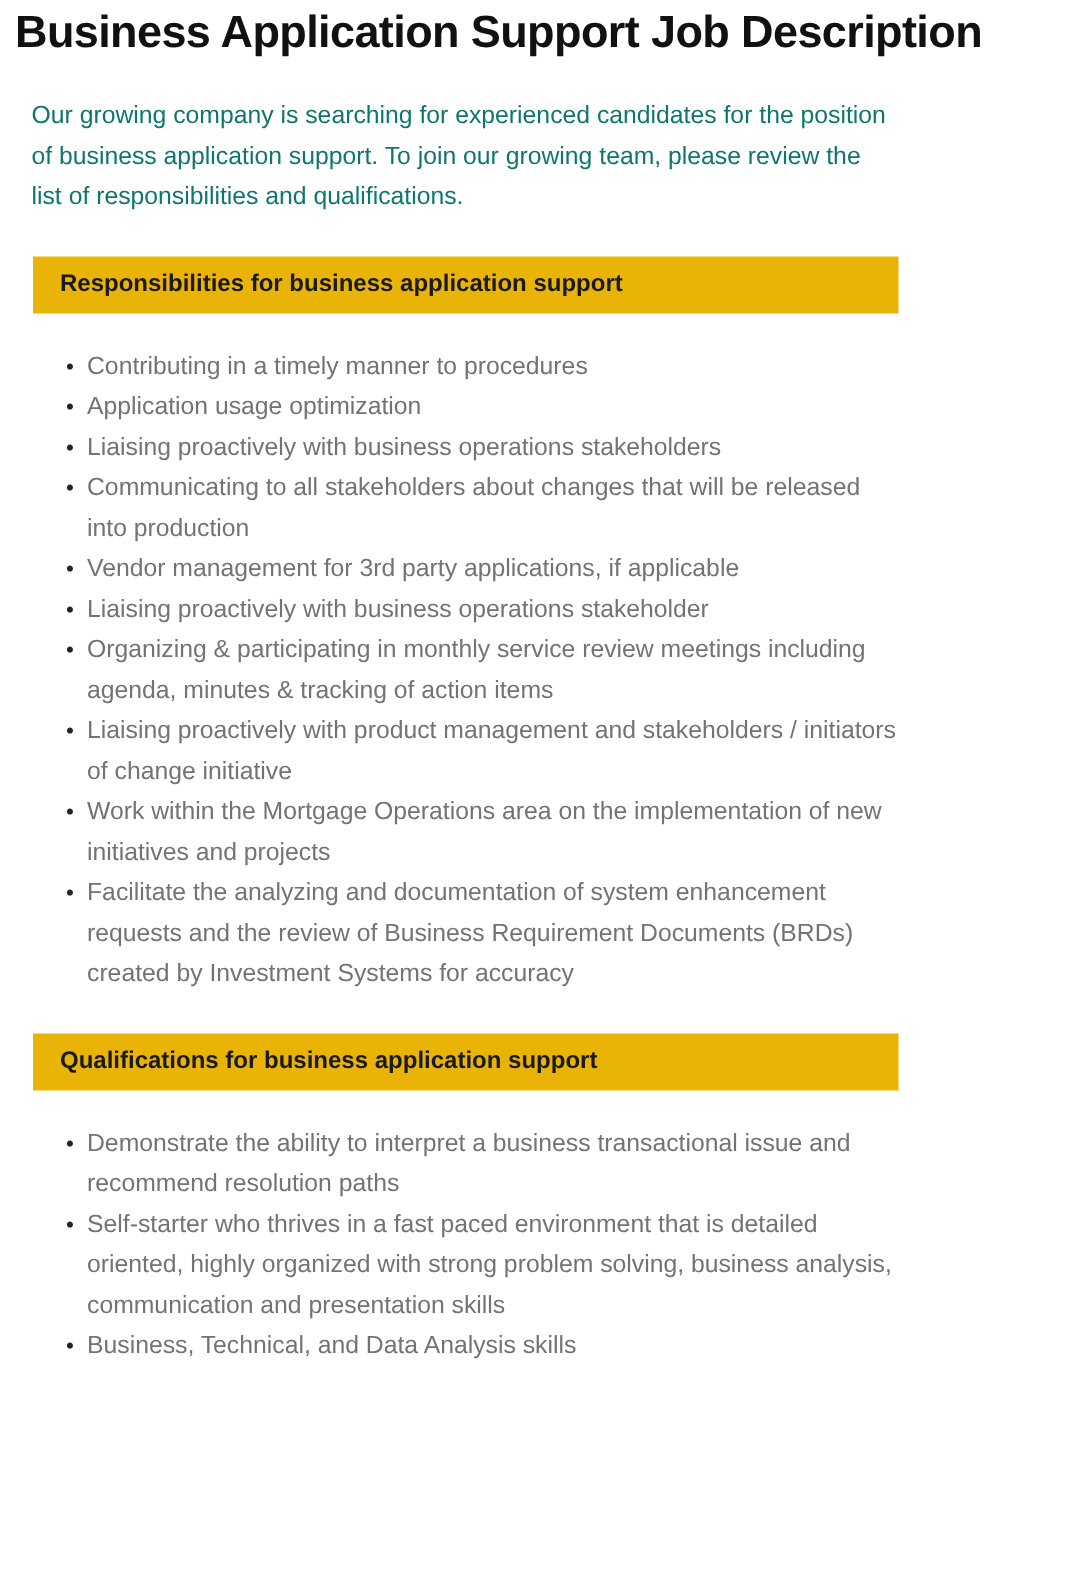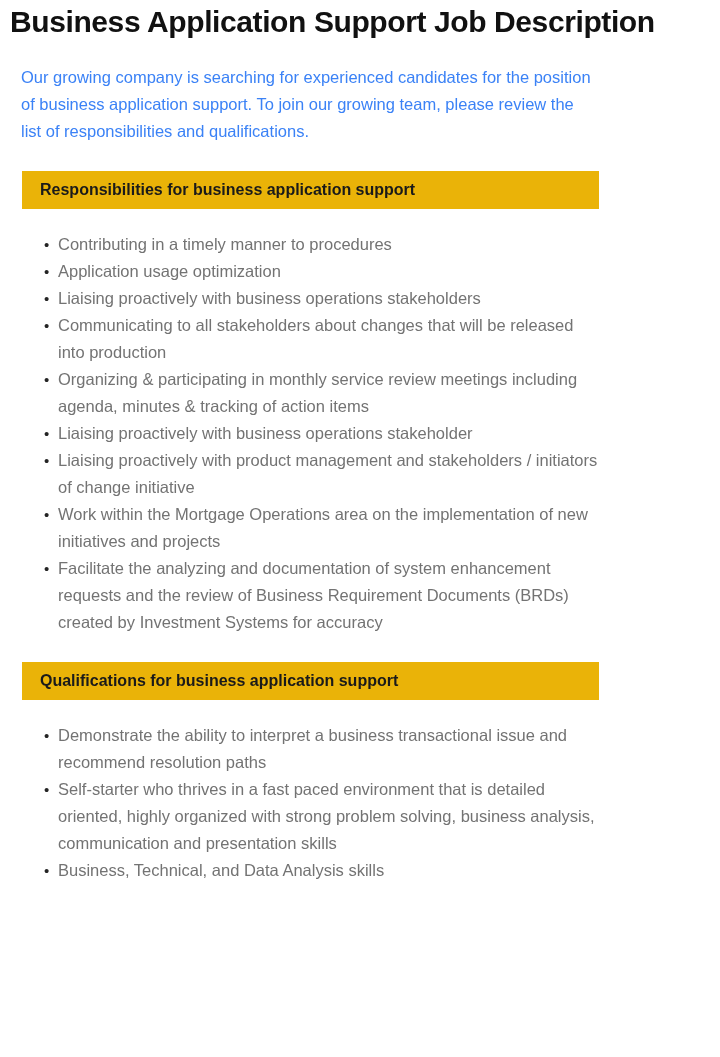--- a/index.html
+++ b/index.html
@@ -29,21 +29,21 @@
     font-weight: bold;
     letter-spacing: -0.4px;
     color: #111111;
     white-space: nowrap;
   }
   .intro {
     margin: 0;
     padding: 24px 24px 0 21px;
     font-size: 16.5px;
     line-height: 27px;
-    color: #3b82f6;
+    color: #0f766e;
   }
   .section-band {
     margin: 26px 23px 0 22px;
     background: #eab308;
     height: 38px;
     display: flex;
     align-items: center;
     padding: 0 18px;
     box-sizing: border-box;
   }
@@ -86,22 +86,23 @@
 
   <div class="section-band">
     <span class="section-band-title">Responsibilities for business application support</span>
   </div>
 
   <ul class="bullet-list">
     <li>Contributing in a timely manner to procedures</li>
     <li>Application usage optimization</li>
     <li>Liaising proactively with business operations stakeholders</li>
     <li>Communicating to all stakeholders about changes that will be released into production</li>
+    <li>Vendor management for 3rd party applications, if applicable</li>
+    <li>Liaising proactively with business operations stakeholder</li>
     <li>Organizing &amp; participating in monthly service review meetings including agenda, minutes &amp; tracking of action items</li>
-    <li>Liaising proactively with business operations stakeholder</li>
     <li>Liaising proactively with product management and stakeholders / initiators of change initiative</li>
     <li>Work within the Mortgage Operations area on the implementation of new initiatives and projects</li>
     <li>Facilitate the analyzing and documentation of system enhancement requests and the review of Business Requirement Documents (BRDs) created by Investment Systems for accuracy</li>
   </ul>
 
   <div class="section-band">
     <span class="section-band-title">Qualifications for business application support</span>
   </div>
 
   <ul class="bullet-list">

